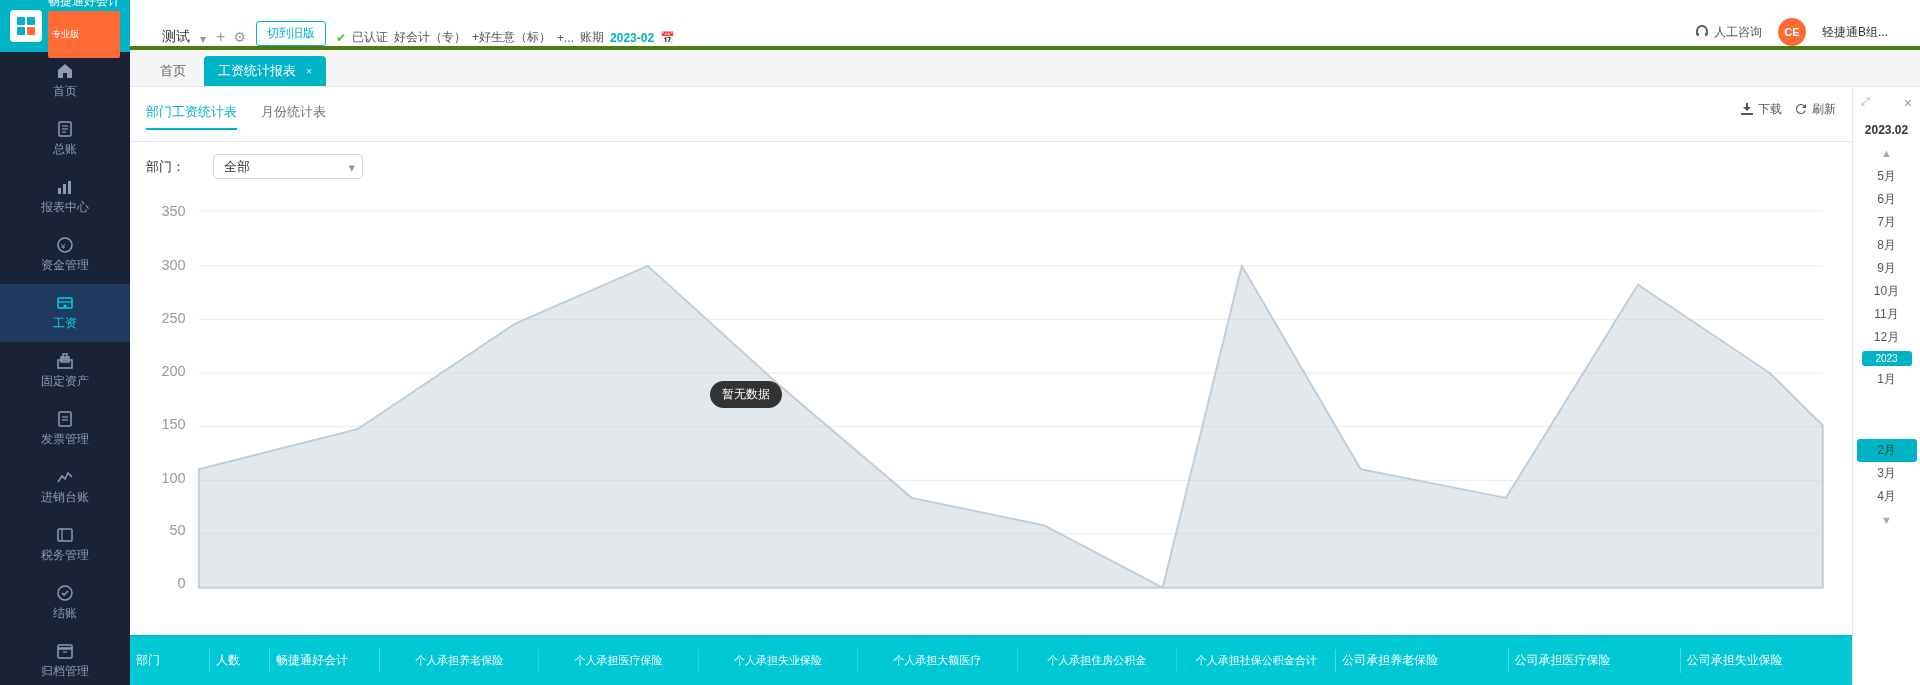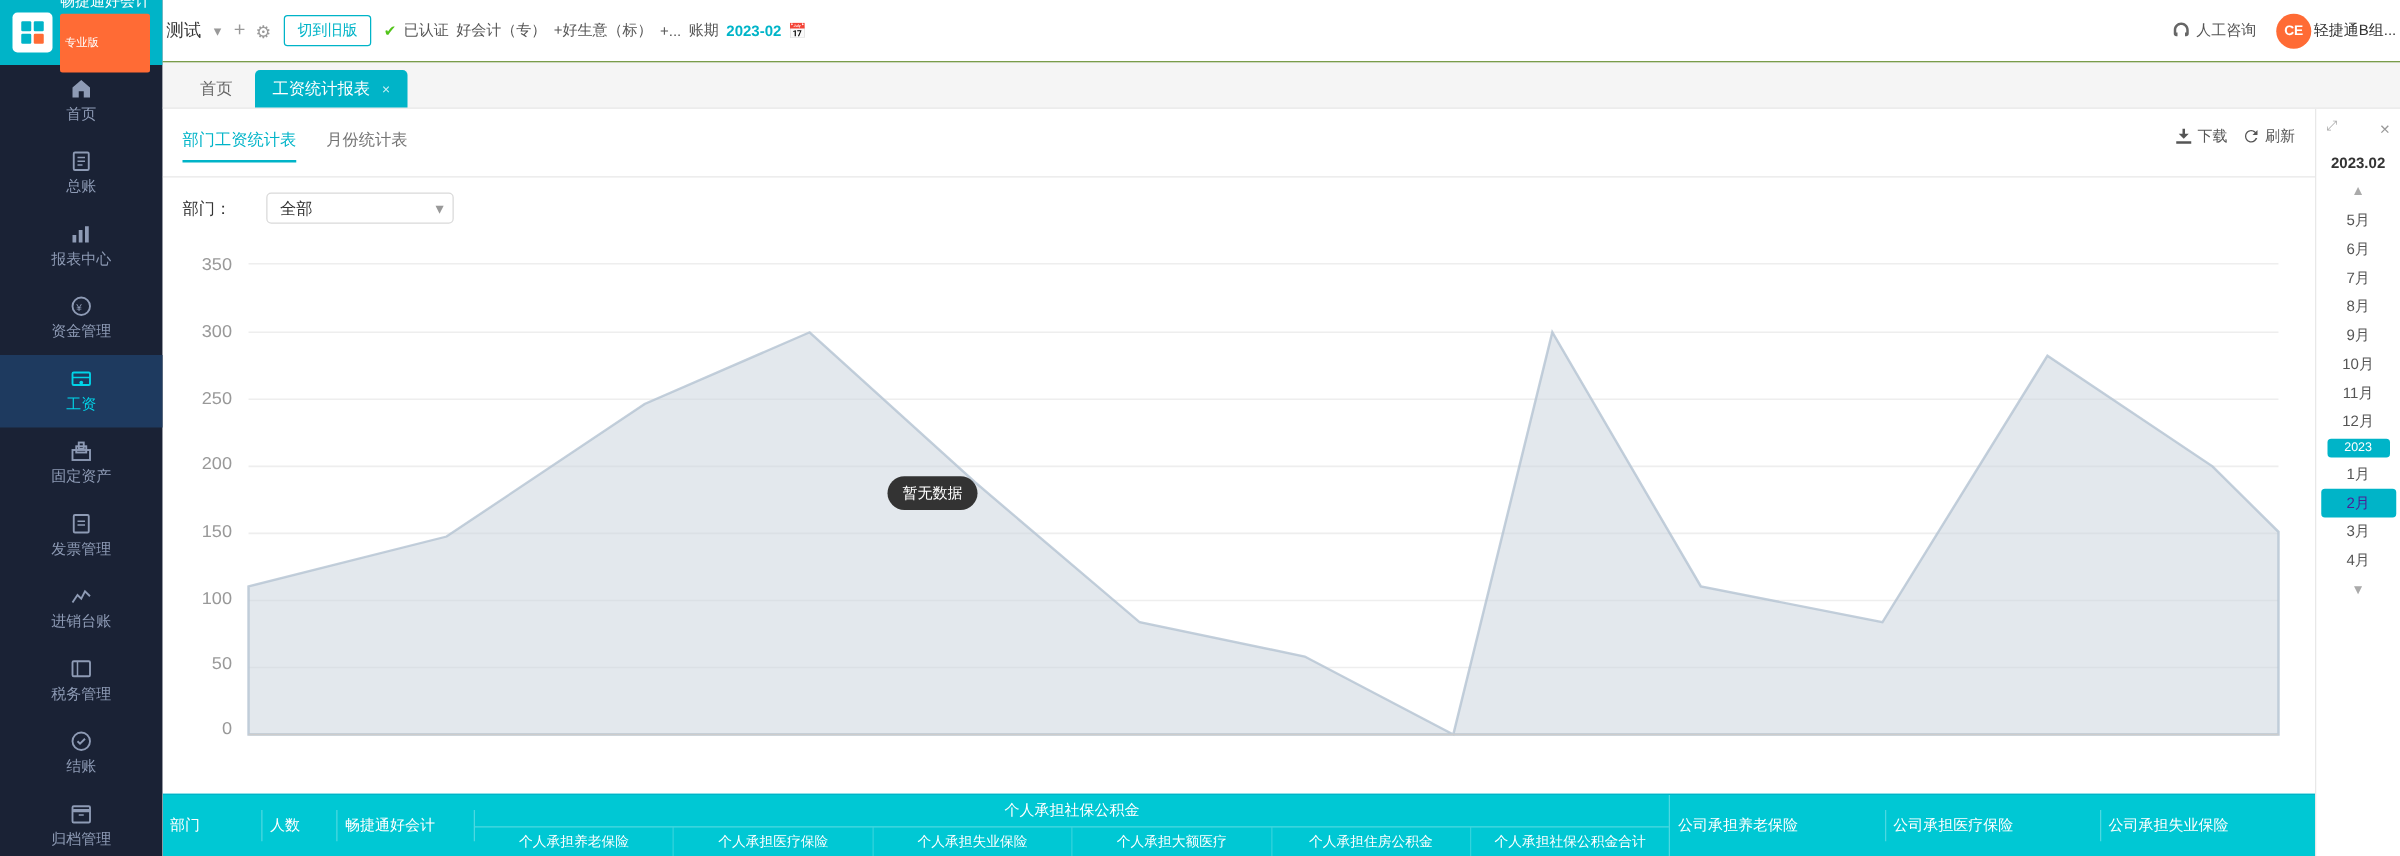--- a/index.html
+++ b/index.html
@@ -70,24 +70,24 @@
       display: flex;
       flex-direction: column;
       overflow: hidden;
     }
 
     
     .topbar {
       background: white;
       height: 50px;
       display: flex;
-      align-items: center;
-      padding: 0 3px;
+      align-items: flex-end;
+      padding: 0 32px;
       gap: 10px;
-      border-bottom: 1px solid #4d7c0f;
+      border-bottom: 4px solid #4d7c0f;
       flex-shrink: 0;
     }
     .topbar-title {
       font-size: 14px;
       color: #333;
       font-weight: 500;
     }
     .topbar-arrow {
       color: #999;
       font-size: 12px;
@@ -374,22 +374,23 @@
       width: 60px;
       text-align: center;
       padding: 3px 6px;
       font-size: 12px;
       color: #555;
       cursor: pointer;
       border-radius: 3px;
     }
     .right-panel-month.active {
       background: #00b4c8;
-      color: #4c1d95;
+      color: #14532d;
       border-radius: 3px;
+      margin-top: 48px;
     }
     .right-panel-year-badge {
       background: #00b4c8;
       color: white;
       font-size: 10px;
       padding: 2px 5px;
       border-radius: 3px;
       text-align: center;
       width: 50px;
       margin: 2px auto;
@@ -533,21 +534,21 @@
       <span style="color:#00b4c8;font-weight:bold;">2023-02</span>
       <span style="cursor:pointer;">📅</span>
     </div>
     <div class="topbar-right">
       <div class="topbar-service">
         <svg width="16" height="16" viewBox="0 0 16 16" fill="#666">
             <path d="M8 1C4.7 1 2 3.7 2 7v3c0 1.1.9 2 2 2h1V9H4V7c0-2.2 1.8-4 4-4s4 1.8 4 4v2h-1v3h1c1.1 0 2-.9 2-2V7c0-3.3-2.7-6-6-6z"></path>
           </svg>
         <span>人工咨询</span>
       </div>
-      <div style="display:flex;align-items:center;gap:2px;cursor:pointer;">
+      <div style="display:flex;align-items:center;gap:16px;cursor:pointer;">
         <div class="topbar-avatar">CE</div>
         <span class="topbar-username">轻捷通B组...</span>
       </div>
     </div>
   </div>
 
   <div class="tabs-bar">
     <div class="tab-home">首页</div>
     <div class="tab-item active">
       <span>工资统计报表</span>
@@ -614,21 +615,20 @@
         
         <div class="chart-tooltip" style="left: 580px; top: 190px;">暂无数据</div>
       </div>
 
       <div class="table-footer">
         <div class="table-col" style="max-width:80px;">部门</div>
         <div class="table-col" style="max-width:60px;">人数</div>
         <div class="table-col" style="max-width:110px;">畅捷通好会计</div>
 
         <div style="display:flex;flex-direction:column;flex:6;border-right:1px solid rgba(255,255,255,0.3);">
-          <div style="text-align:center;color:white;font-size:12px;padding:4px 6px;border-bottom:1px solid rgba(255,255,255,0.3);">个人承担社保公积金</div>
           <div style="display:flex;flex:1;">
             <div class="table-col-group-cell">个人承担养老保险</div>
             <div class="table-col-group-cell">个人承担医疗保险</div>
             <div class="table-col-group-cell">个人承担失业保险</div>
             <div class="table-col-group-cell">个人承担大额医疗</div>
             <div class="table-col-group-cell">个人承担住房公积金</div>
             <div class="table-col-group-cell">个人承担社保公积金合计</div>
           </div>
         </div>
 

